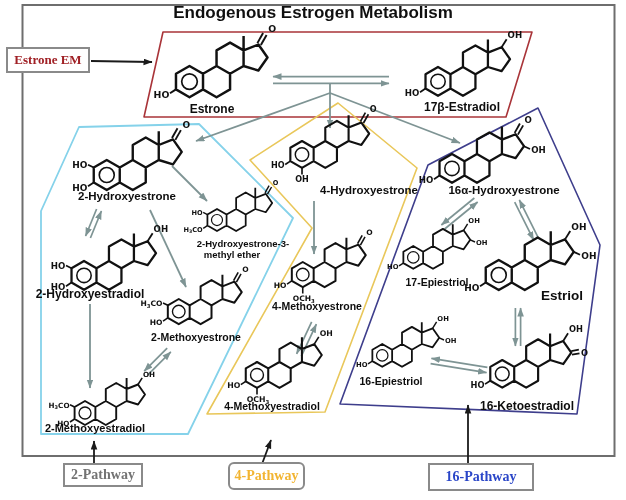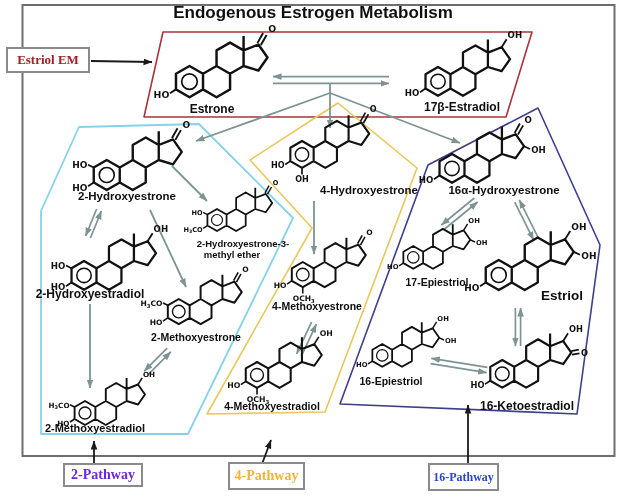--- a/index.html
+++ b/index.html
@@ -6,22 +6,22 @@
   .stage{position:relative;width:626px;height:500px;background:#fff;
          font-family:"Liberation Sans",sans-serif;overflow:hidden;}
   .stage svg{position:absolute;left:0;top:0;}
   .title{position:absolute;top:3px;left:0;width:626px;text-align:center;
          font-weight:bold;font-size:17px;color:#0f0f0f;}
   .box{position:absolute;background:#fff;border:2px solid #8a8a8a;
        display:flex;align-items:center;justify-content:center;
        font-family:"Liberation Serif",serif;font-weight:bold;box-sizing:border-box;}
   .parent-box{left:6px;top:47px;width:84px;height:26px;font-size:13px;}
   .pw-2 {left:63px; top:463px;width:80px;height:24px;font-size:14px;}
-  .pw-4 {left:228px;top:462px;width:77px;height:28px;font-size:14px;}
-  .pw-16{left:428px;top:463px;width:71px;height:28px;font-size:12px;}
+  .pw-4 {left:228px;top:462px;width:77px;height:28px;font-size:14px;border-radius:6px;}
+  .pw-16{left:428px;top:463px;width:106px;height:28px;font-size:14px;}
 </style>
 </head>
 <body>
 
 <div class="stage">
   <svg id="diagram" width="626" height="500" viewBox="0 0 626 500">
       <defs>
         <marker id="ah-gray" markerWidth="10" markerHeight="8" refX="8.5" refY="3.3" orient="auto" markerUnits="userSpaceOnUse">
           <path d="M0,0 L9,3.3 L0,6.6 Z" fill="#7E9494"></path>
         </marker>
@@ -246,25 +246,25 @@
         <line x1="76" y1="26.2" x2="82.6" y2="25" stroke="#111111" stroke-width="1.5"></line>
         <line x1="76.6" y1="29.4" x2="83.2" y2="28.2" stroke="#111111" stroke-width="1.5"></line>
         <text x="84.5" y="30.5" text-anchor="start" font-size="7.2" font-weight="bold" fill="#111111" font-family="&quot;DejaVu Sans&quot;,sans-serif">O</text>
       </g>
       <text x="527" y="410" text-anchor="middle" font-size="12" font-weight="bold" fill="#0d0d0d" font-family="&quot;Liberation Sans&quot;,sans-serif">16-Ketoestradiol</text>
     </svg>
 
   <div class="title">Endogenous Estrogen Metabolism</div>
 
   <div class="box parent-box">
-    <span style="color: rgb(160, 32, 37);">Estriol EM</span>
+    <span style="color: rgb(160, 32, 37);">Estrone EM</span>
   </div>
 
   <div class="box pw-2">
-    <span style="color: #6d28d9;">2-Pathway</span>
+    <span style="color: #737373;">2-Pathway</span>
   </div>
   <div class="box pw-4">
     <span style="color: rgb(242, 180, 49);">4-Pathway</span>
   </div>
   <div class="box pw-16">
     <span style="color: rgb(42, 70, 200);">16-Pathway</span>
   </div>
 </div>
 
 </body></html>

